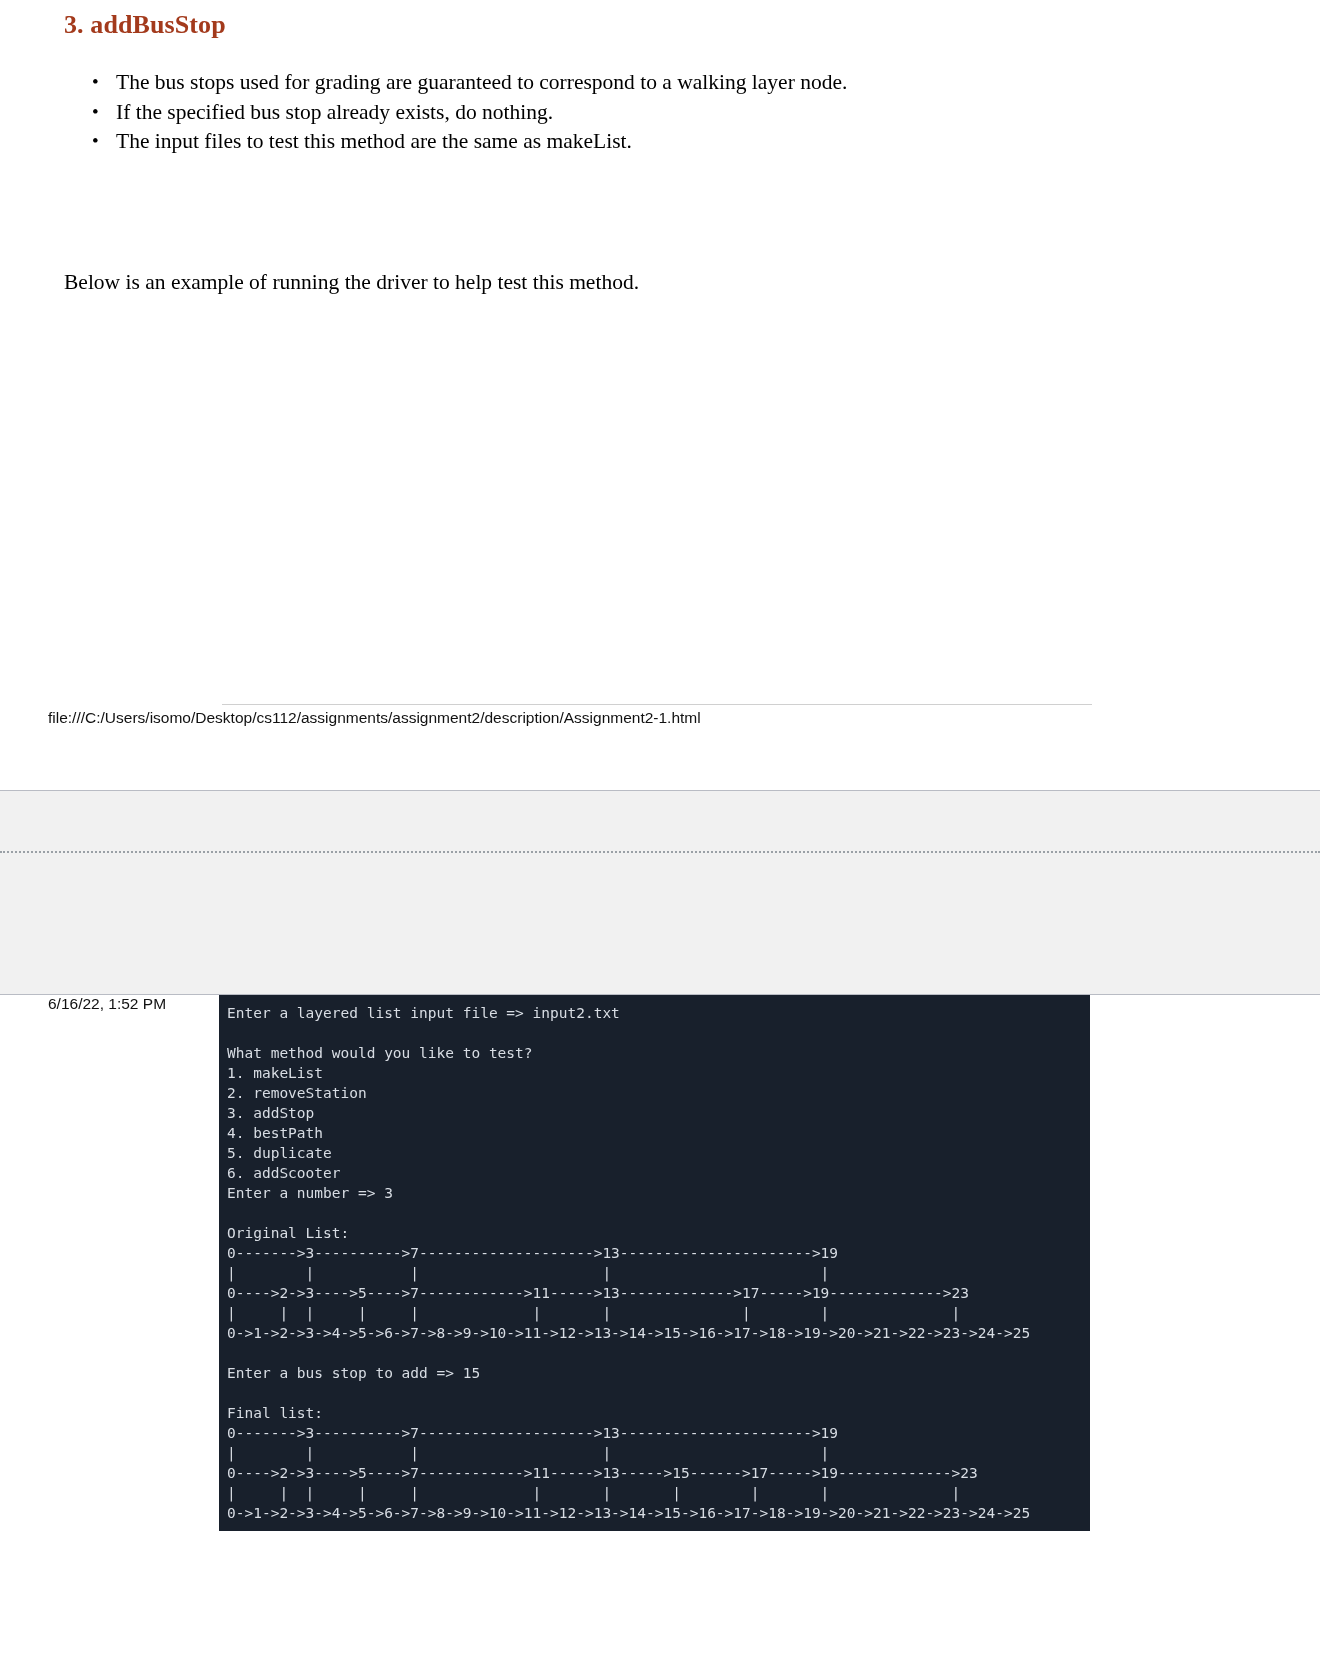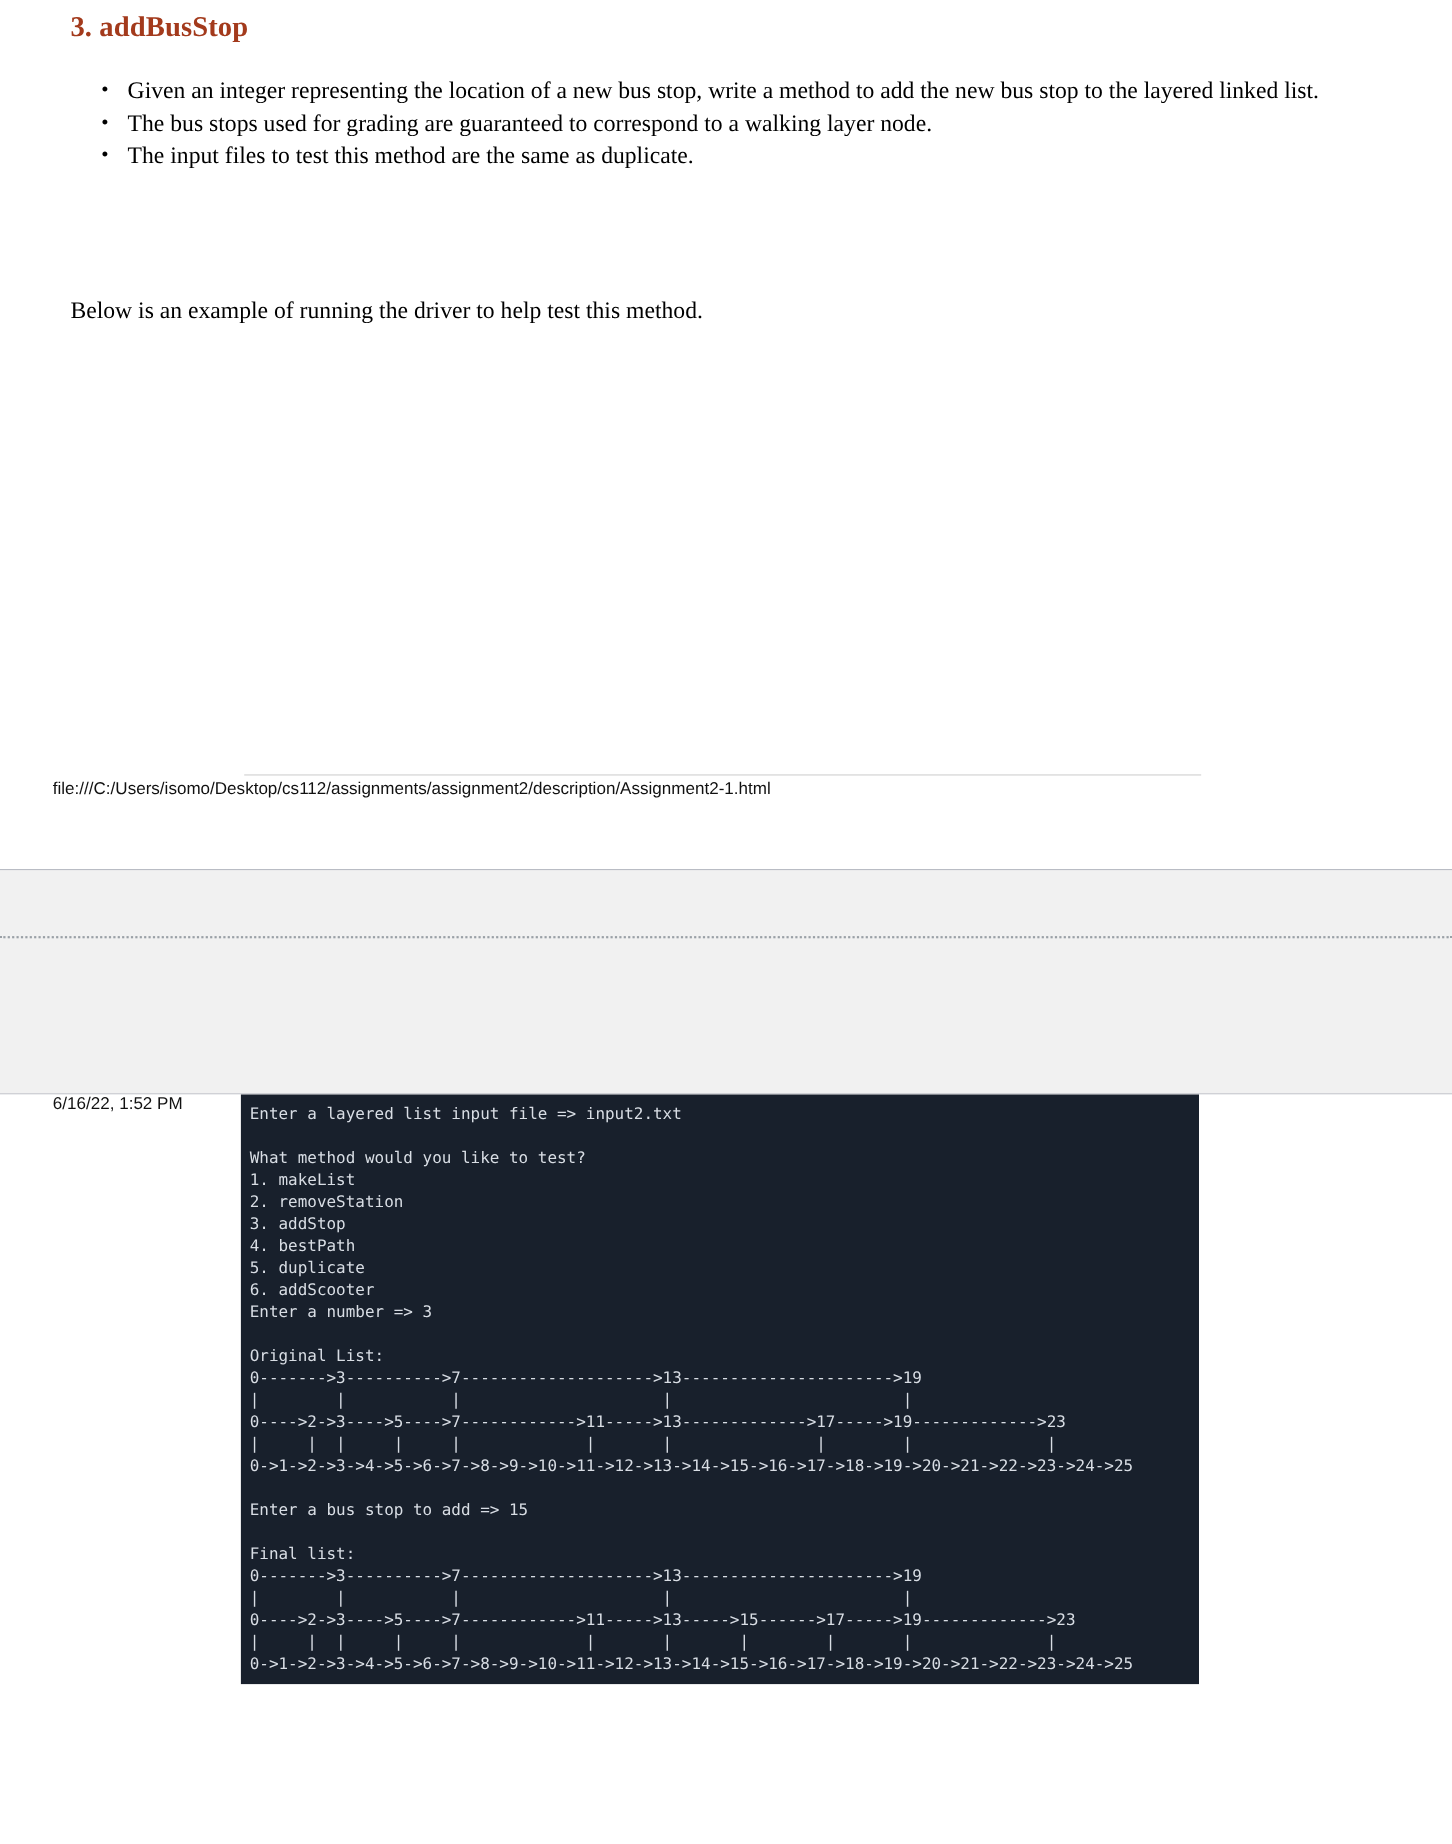--- a/index.html
+++ b/index.html
@@ -171,23 +171,23 @@
   .terminal .line { display: block; }
 </style>
 </head>
 <body>
 
 <div class="page-one">
 
   <div class="doc-title">3. addBusStop</div>
 
   <ul class="bullet-list">
-    <li>Given an integer representing the location of a new bus stop, write a method to add the new bus stop to the layered linked list.</li>
     <li>The bus stops used for grading are guaranteed to correspond to a walking layer node.</li>
-    <li>The input files to test this method are the same as duplicate.</li>
+    <li>If the specified bus stop already exists, do nothing.</li>
+    <li>The input files to test this method are the same as makeList.</li>
   </ul>
 
   <div class="below-note">Below is an example of running the driver to help test this method.</div>
 
   <div class="footer-rule"></div>
 
   <div class="footer-url">file:///C:/Users/isomo/Desktop/cs112/assignments/assignment2/description/Assignment2-1.html</div>
 </div>
 
 <div class="page-gap">

